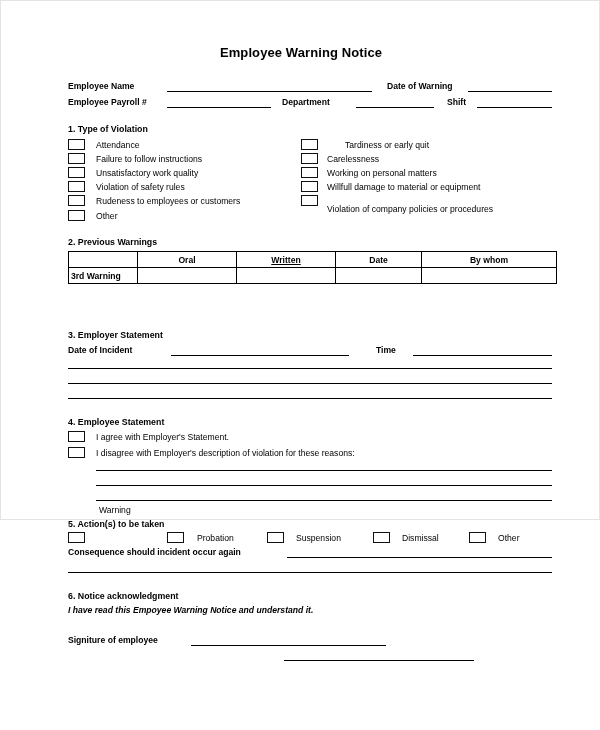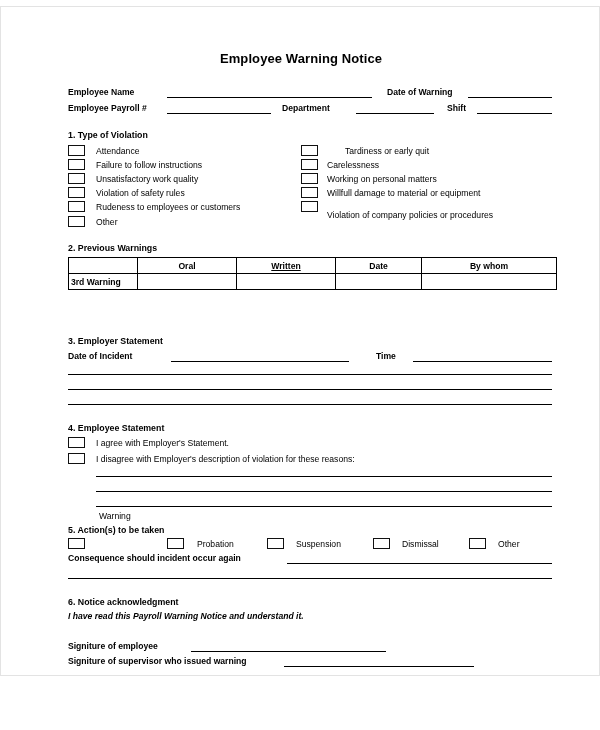--- a/index.html
+++ b/index.html
@@ -13,25 +13,24 @@
     font-family: "Liberation Sans", sans-serif;
     color: #000000;
     overflow: hidden;
   }
 
   
   #page {
     position: relative;
     box-sizing: border-box;
     width: 600px;
-    height: 670px;
+    height: 520px;
     background: #ffffff;
     border: 1px solid #e3e3e3;
     padding: 16px;
-    margin-top: 6px;
   }
 
   
   .doc-title {
     position: absolute;
     left: 0;
     top: 44px;
     width: 600px;
     text-align: center;
     font-size: 13px;
@@ -234,21 +233,20 @@
 
   <div class="cb" style="left:468px; top:531px;"></div>
   <div class="abs lbl-n" style="left:497px; top:532px;">Other</div>
 
   <div class="abs lbl" style="left:67px; top:546px;">Consequence should incident occur again</div>
   <div class="rule thick" style="left:286px; top:556px; width:265px;"></div>
   <div class="rule thick" style="left:67px; top:571px; width:484px;"></div>
 
   <div class="abs sec-head" style="left:67px; top:590px;">6. Notice acknowledgment</div>
 
-  <div class="abs italic-note" style="left:67px; top:604px;">I have read this Payroll Warning Notice and understand it.</div>
+  <div class="abs italic-note" style="left:67px; top:604px;">I have read this Empoyee Warning Notice and understand it.</div>
 
   <div class="abs lbl" style="left:67px; top:634px;">Signiture of employee</div>
   <div class="rule thick" style="left:190px; top:644px; width:195px;"></div>
 
-  <div class="abs lbl" style="left:67px; top:649px;">Signiture of supervisor who issued warning</div>
   <div class="rule thick" style="left:283px; top:659px; width:190px;"></div>
 
 </div>
 
 </body></html>

